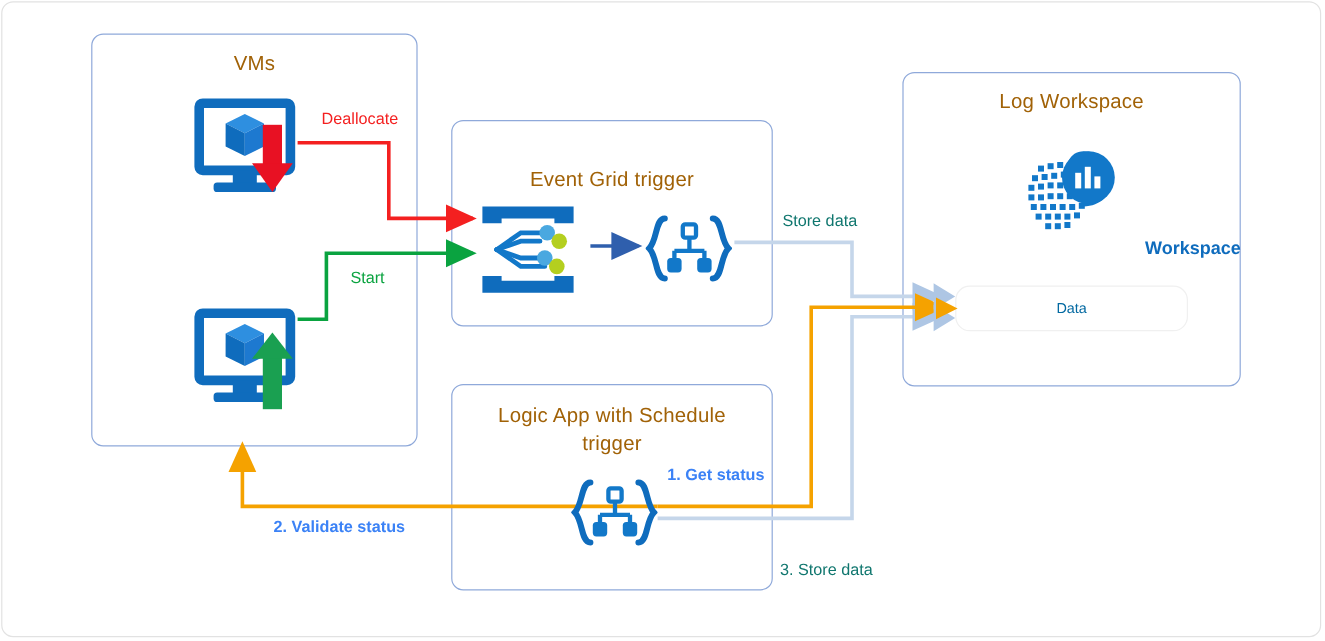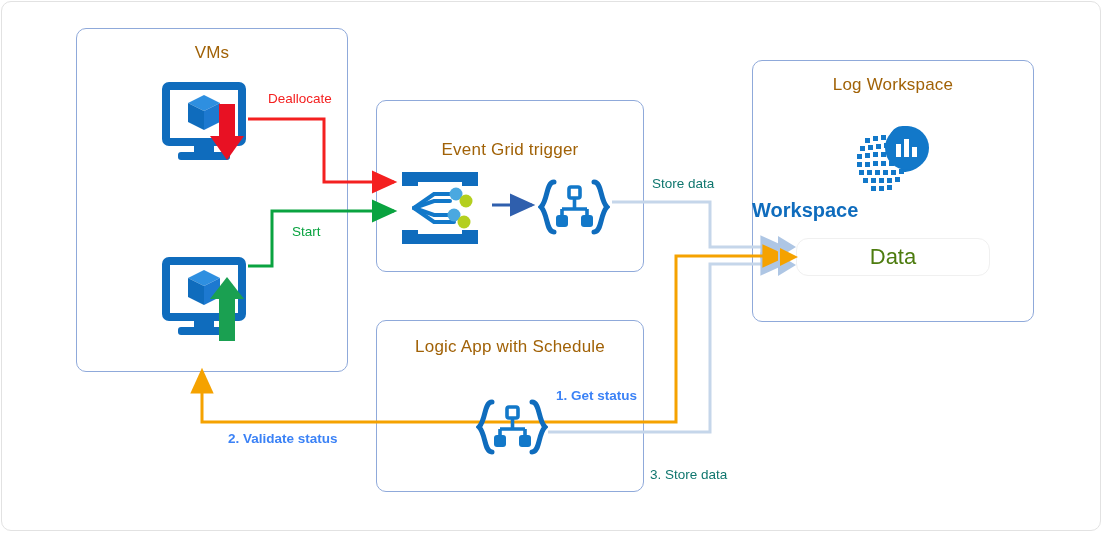--- a/index.html
+++ b/index.html
@@ -15,23 +15,23 @@
   svg.layer.under{z-index:1;}
   svg.layer.over{z-index:3;}
   .icon-abs{position:absolute;z-index:2;}
   .edge-label{position:absolute;z-index:4;font-size:13.5px;white-space:nowrap;text-align:right;}
   .lbl-red{color:#f42020;}
   .lbl-green{color:#0aa340;}
   .lbl-gray{color:#0f766e;}
   .lbl-amber{color:#3b82f6;font-weight:bold;}
   .data-pill{position:absolute;z-index:2;border:1px solid #f0f0f0;border-radius:12px;
     background:#ffffff;display:flex;align-items:center;justify-content:center;
-    color:#4d7c0f;font-size:22px;box-sizing:border-box;}
-  .ws-label{position:absolute;z-index:2;width:100%;text-align:left;
-    color:#0f6cbd;font-size:20px;font-weight:bold;}
+    color:#0369a1;font-size:12px;box-sizing:border-box;}
+  .ws-label{position:absolute;z-index:2;width:100%;text-align:right;
+    color:#0f6cbd;font-size:15px;font-weight:bold;}
 </style>
 </head>
 <body>
 
 <div id="canvas">
 
   <div id="outer-frame"></div>
 
   <svg class="layer under" viewBox="0 0 1104 534">
     <defs>
@@ -73,20 +73,21 @@
   <div class="group-box" style="left:76px;top:28px;width:272px;height:344px;">
     <div class="group-title" style="top:12px;">VMs</div>
   </div>
 
   <div class="group-box" style="left:376px;top:100px;width:268px;height:172px;">
     <div class="group-title" style="top:37px;text-align:center;">Event Grid trigger</div>
   </div>
 
   <div class="group-box" style="left:376px;top:320px;width:268px;height:172px;">
     <div class="group-title" style="top:14px;">Logic App with Schedule</div>
+    <div class="group-title" style="top:37px;">trigger</div>
   </div>
 
   <div class="group-box" style="left:752px;top:60px;width:282px;height:262px;">
     <div class="group-title" style="top:12px;">Log Workspace</div>
   </div>
 
   <div class="icon-abs" style="left:160px;top:80px;width:100px;height:90px;">
     <svg viewBox="0 0 100 90" width="100" height="90">
       <rect x="6" y="6" width="76" height="56" rx="3" fill="none" stroke="#0f6cbd" stroke-width="8"></rect>
       <rect x="34" y="62" width="20" height="12" fill="#0f6cbd"></rect>

